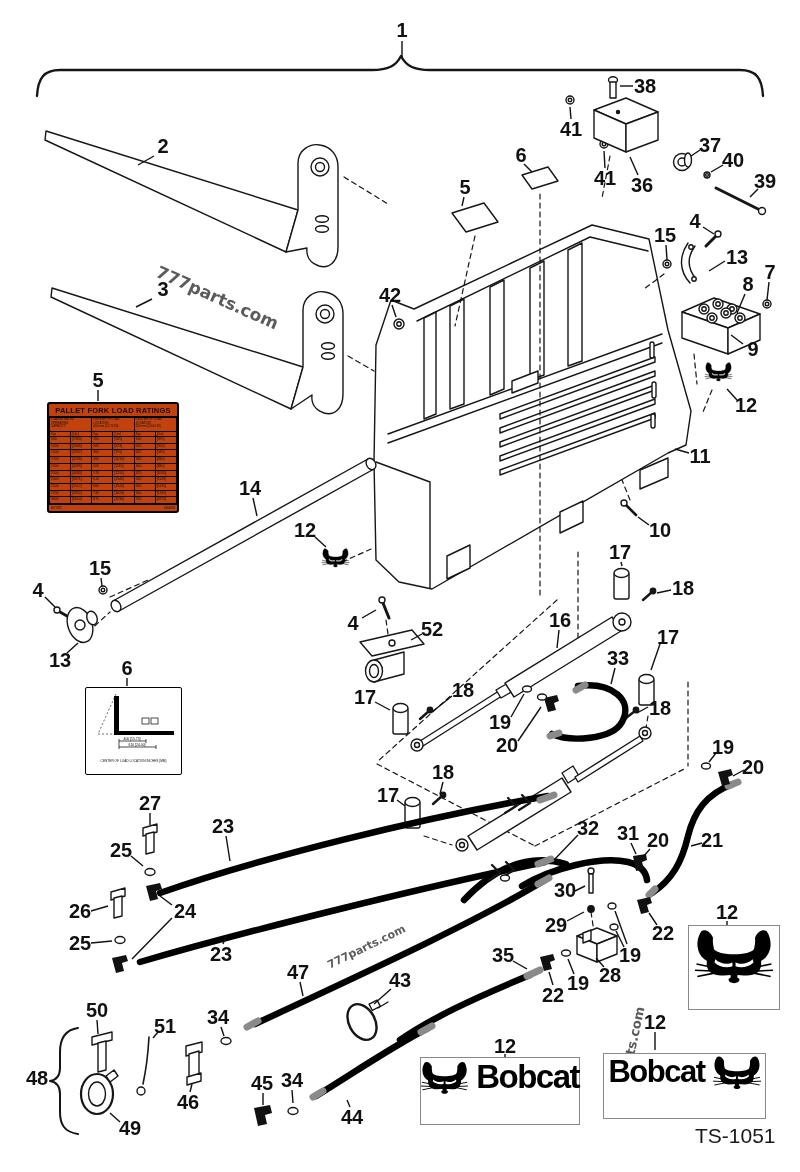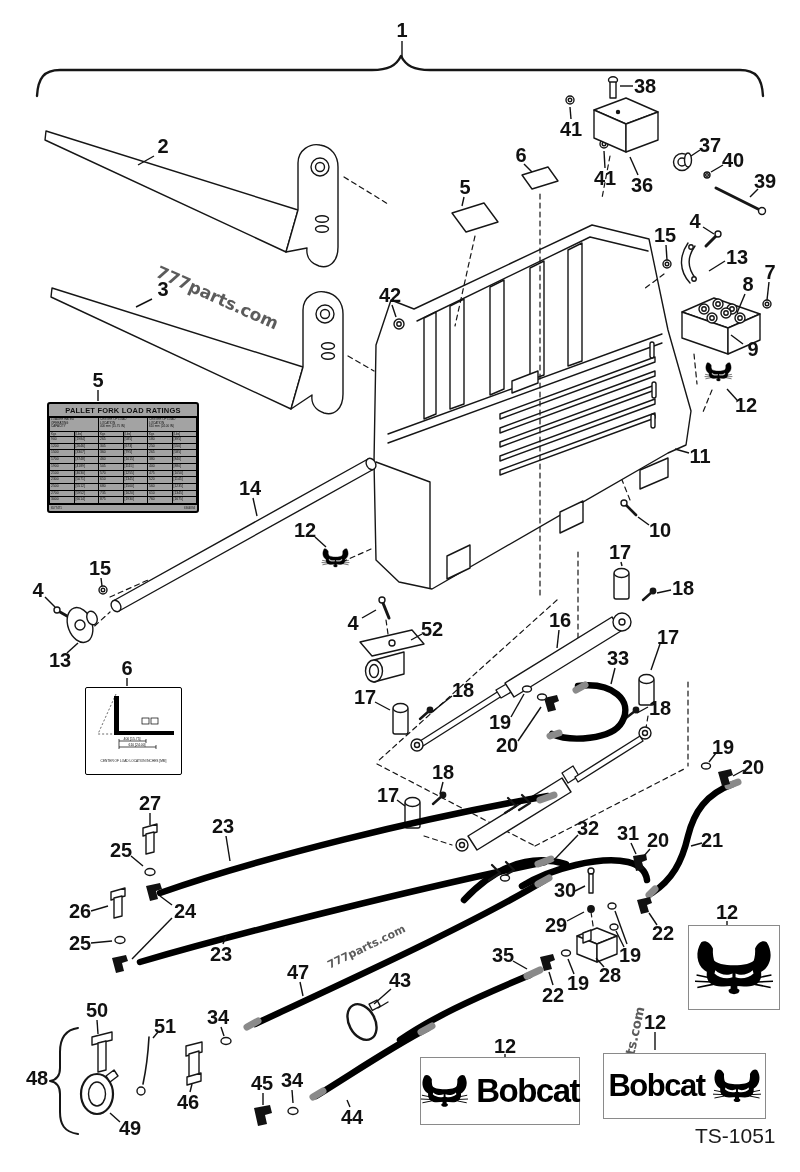--- a/index.html
+++ b/index.html
@@ -2,39 +2,39 @@
 <html><head>
 <meta charset="utf-8">
 <style>
   html,body{margin:0;padding:0}
   body{width:800px;height:1172px;position:relative;background:#fff;overflow:hidden;
        font-family:"Liberation Sans",sans-serif;color:#111}
   #art{position:absolute;left:0;top:0}
   svg text{user-select:none}
 
   
-  .load-table{position:absolute;left:47px;top:402px;width:152px;background:#a3a3a3;
+  .load-table{position:absolute;left:47px;top:402px;width:132px;background:#c2410c;
     border:2px solid #000;border-radius:3px;box-sizing:border-box}
   .lt-title{font-size:7.5px;font-weight:700;text-align:center;padding:2px 0 1px;
     border-bottom:1.6px solid #000;letter-spacing:.2px}
   .load-table table{border-collapse:collapse;width:100%;table-layout:fixed}
   .load-table th,.load-table td{border:0.5px solid #000;padding:0 1px;overflow:hidden;white-space:nowrap}
   .load-table th{font-size:3px;font-weight:400;text-align:left;line-height:3.6px;height:13px;vertical-align:top}
   .load-table .unit td{font-size:3px;height:4px;line-height:4px}
   .load-table tbody td{font-size:3.4px;height:5.7px;line-height:5.7px}
   .lt-foot{display:flex;justify-content:space-between;font-size:2.8px;padding:1px 2px;border-top:0.5px solid #000}
 
   
   .decal6{position:absolute;left:85px;top:687px;width:97px;height:88px;background:#fff;
     border:1.5px solid #000;border-radius:2px;box-sizing:border-box}
   .decal6 .d6-cap{font-size:3.2px;text-align:center;line-height:4px;margin-top:1px}
 
   
   .logo-box{position:absolute;background:#fff;border:1.2px solid #8a8a8a;box-sizing:border-box;
-    display:flex;align-items:center;justify-content:center;gap:8px}
+    display:flex;justify-content:center;gap:8px}
   .logo-word{font-weight:800;letter-spacing:-1.5px;color:#000}
   #logo-center{left:420px;top:1057px;width:160px;height:68px}
   #logo-center .logo-word{font-size:33px}
   #logo-head-right{left:688px;top:925px;width:92px;height:85px}
   #logo-bottom-right{left:603px;top:1053px;width:163px;height:66px}
   #logo-bottom-right .logo-word{font-size:31px}
 
   .doc-code{position:absolute;left:695px;top:1124px;font-size:21px;color:#1a1a1a}
 </style>
 </head>

